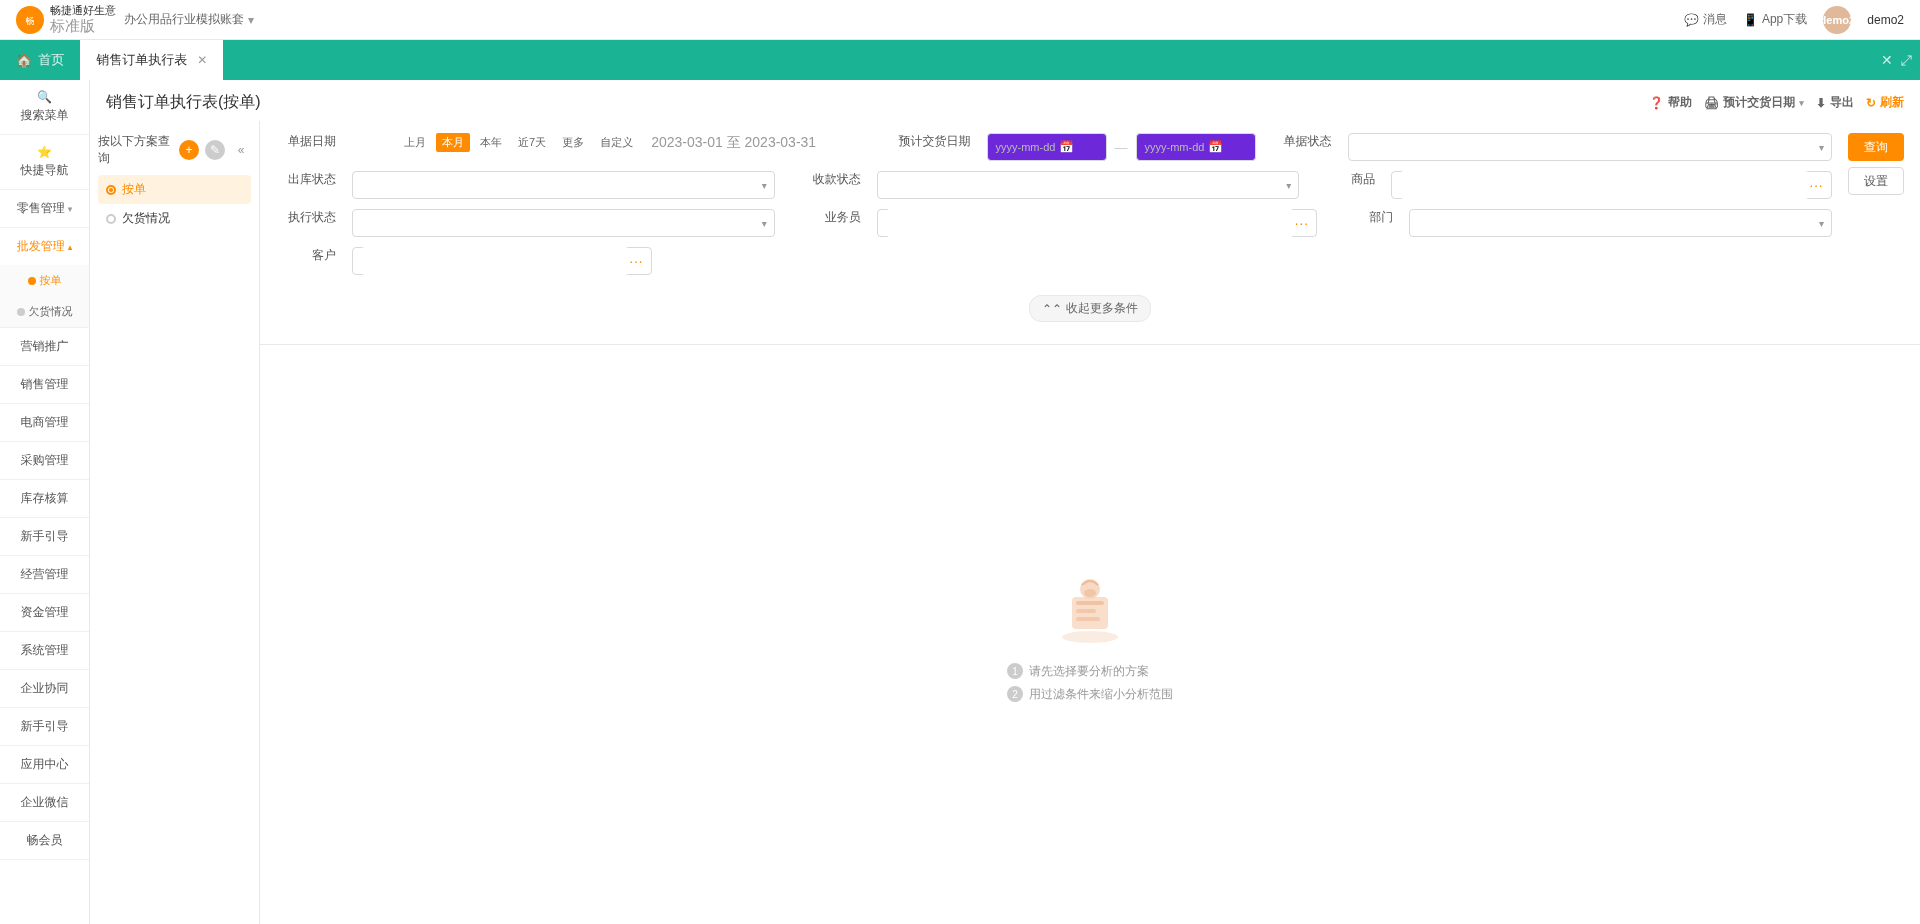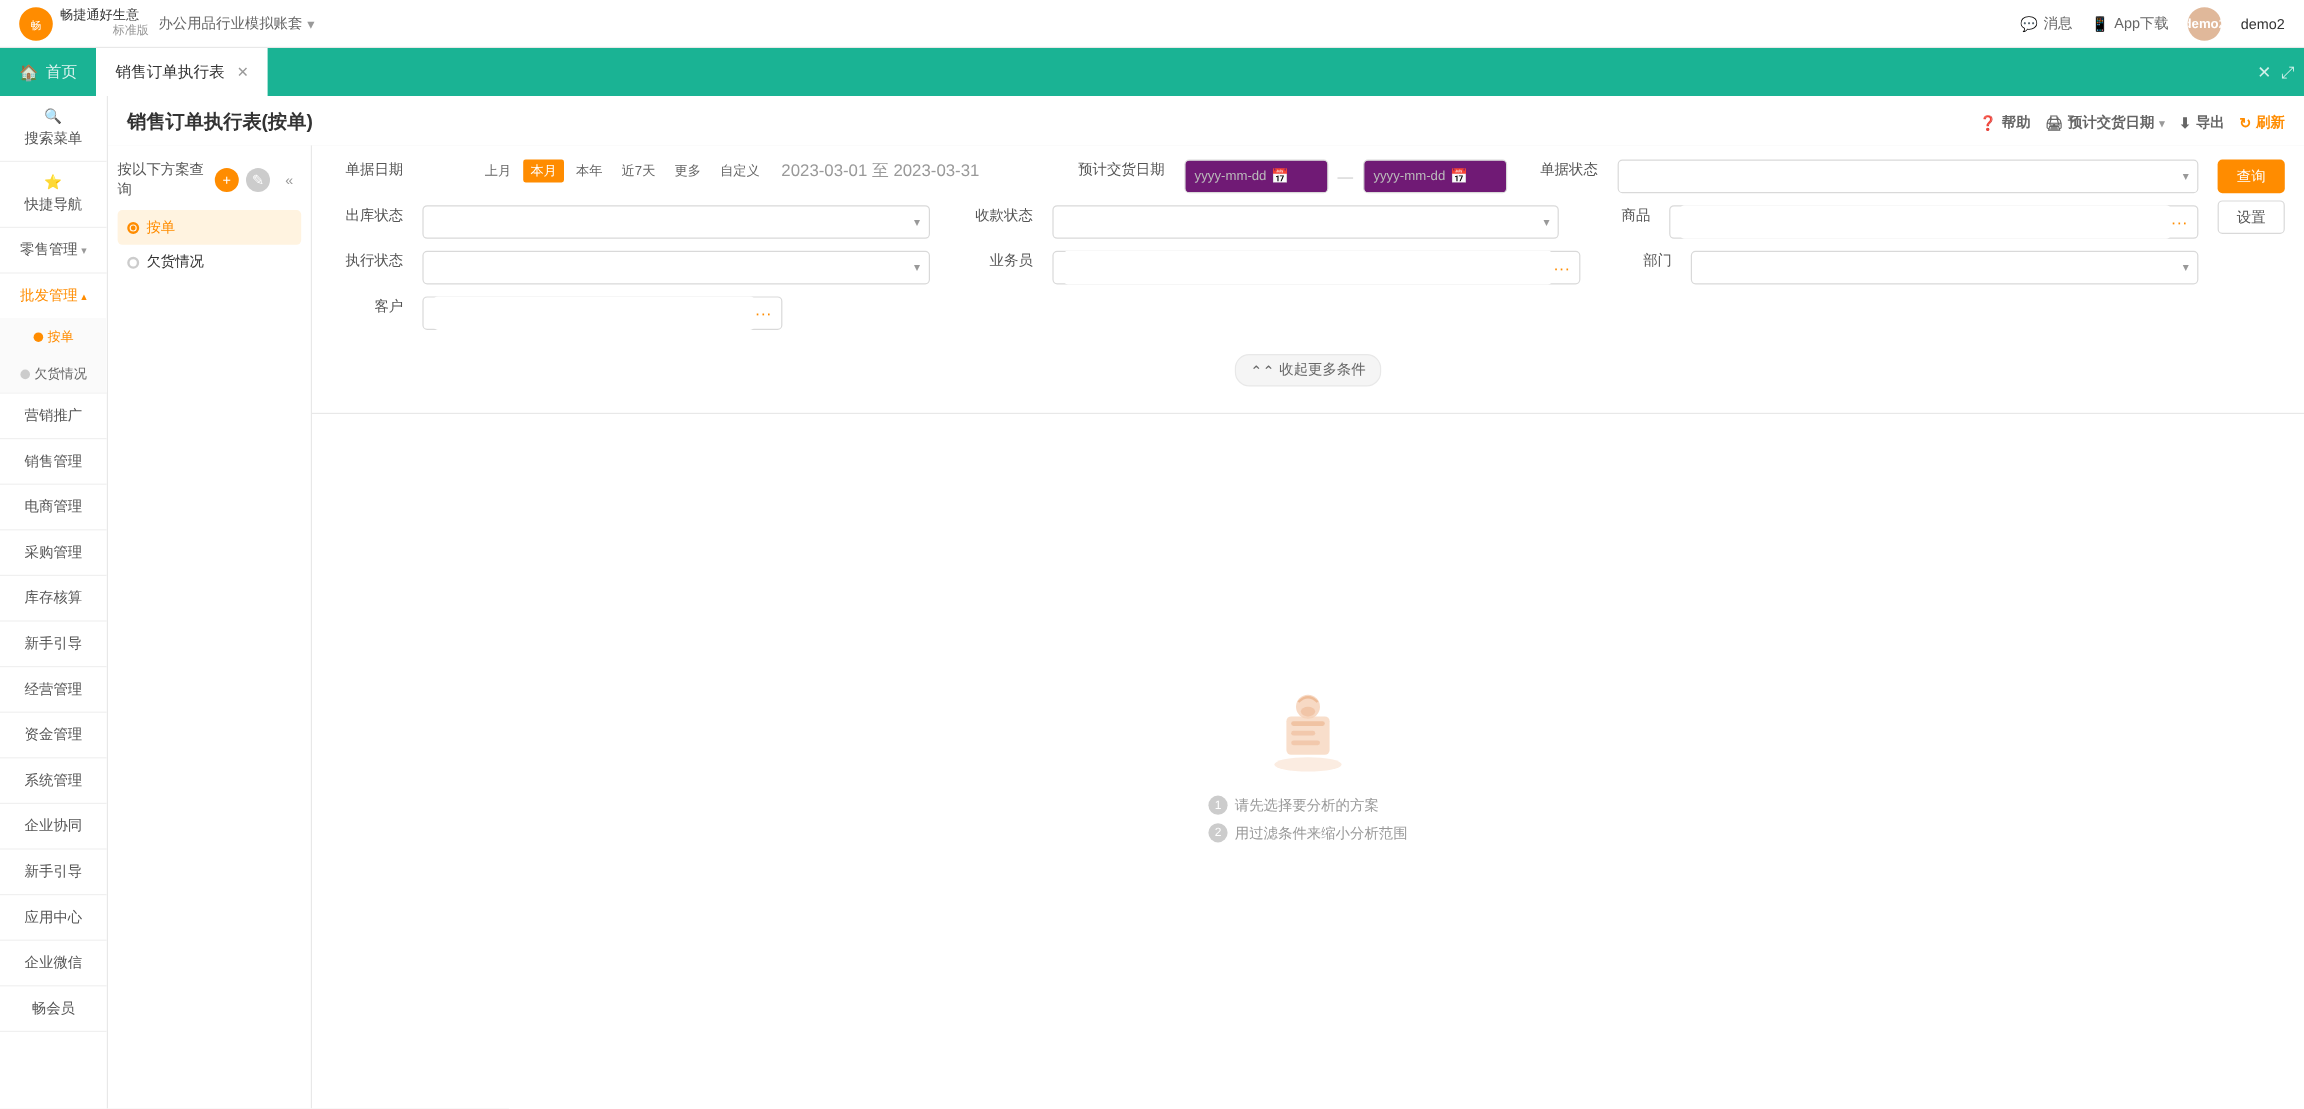--- a/index.html
+++ b/index.html
@@ -300,21 +300,21 @@
     }
     .date-input-box {
       border: 1px solid #d9d9d9;
       border-radius: 4px;
       padding: 4px 8px;
       font-size: 12px;
       height: 28px;
       display: flex;
       align-items: center;
       gap: 4px;
-      background: #701a75;
+      background: #6d28d9;
       color: #bbb;
       min-width: 120px;
     }
     .date-icon { color: #ff8c00; font-size: 12px; }
     .date-sep { color: #ccc; margin: 0 4px; }
     .more-dots { color: #ff8c00; cursor: pointer; font-size: 14px; }
     .collapse-btn {
       display: flex;
       align-items: center;
       justify-content: center;
@@ -408,21 +408,21 @@
   <div class="top-bar-left">
     <div class="logo-area">
       <div class="logo-icon">
         <svg viewBox="0 0 16 16">
             <circle cx="8" cy="8" r="7" fill="#ff8c00"></circle>
             <text x="8" y="12" text-anchor="middle" font-size="9" fill="#fff">畅</text>
           </svg>
       </div>
       <div class="logo-text">
         <div>畅捷通好生意</div>
-        <div style="color:#999;font-size:10px;margin-left:44px;">标准版</div>
+        <div style="color:#999;font-size:15px;">标准版</div>
       </div>
     </div>
     <div class="breadcrumb-area">
       <span>办公用品行业模拟账套</span>
       <span style="cursor:pointer;color:#999;">▾</span>
     </div>
   </div>
   <div class="top-bar-right">
     <div class="top-bar-btn">
       <span>💬</span>
@@ -529,21 +529,21 @@
       <span>企业微信</span>
     </div>
     <div class="sidebar-item">
       <span>畅会员</span>
     </div>
   </div>
 
   <div class="content-area">
 
     <div class="page-title">
-      <span style="font-size:16px;font-weight:700;">销售订单执行表(按单)</span>
+      <span style="font-size:16px;font-weight:400;">销售订单执行表(按单)</span>
       <div class="page-title-actions">
         <div class="page-title-action">
           <span>❓</span>
           <span>帮助</span>
         </div>
         <div class="page-title-action print-btn">
           <span>🖨</span>
           <span>预计交货日期</span>
           <span style="font-size:9px;color:#999;">▾</span>
         </div>

